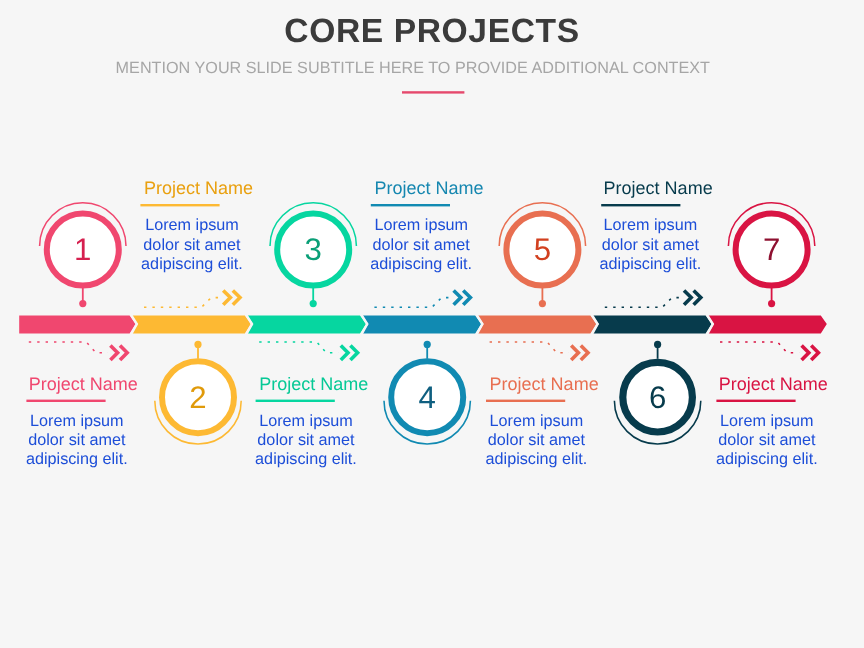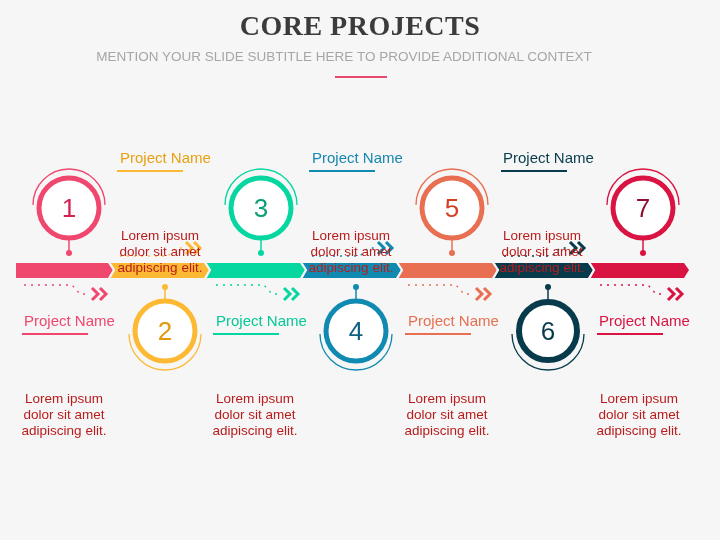--- a/index.html
+++ b/index.html
@@ -1,23 +1,23 @@
 <!DOCTYPE html>
 <html><head>
 <meta charset="utf-8">
 <style>
   html,body{margin:0;padding:0;}
   body{width:720px;height:540px;background:#f6f6f6;position:relative;overflow:hidden;font-family:"Liberation Sans",sans-serif;}
-  .title{position:absolute;left:0;top:10px;width:720px;text-align:center;font-weight:bold;font-size:28px;color:#3b3b3b;letter-spacing:0.5px;font-family:Liberation Serif, serif;}
+  .title{position:absolute;left:0;top:10px;width:720px;text-align:center;font-weight:bold;font-size:28px;color:#3b3b3b;letter-spacing:0.5px;font-family:Liberation Sans, sans-serif;}
   .subtitle{position:absolute;left:0;top:49px;width:688px;text-align:center;font-size:13.5px;color:#a6a6a6;font-family:"Liberation Sans",sans-serif;}
   .title-rule{position:absolute;left:335px;top:76px;width:52px;height:2px;background:#e5496d;}
   svg.diagram{position:absolute;left:0;top:0;}
   .pname{position:absolute;font-size:15px;white-space:nowrap;font-family:"Liberation Sans",sans-serif;text-align:right;}
   .pline{position:absolute;height:1.5px;width:66px;}
-  .pdesc{position:absolute;width:110px;text-align:center;font-size:13.5px;line-height:16px;color:#b91c1c;font-family:"Liberation Sans",sans-serif;margin-top:48px;}
+  .pdesc{position:absolute;width:110px;text-align:center;font-size:13.5px;line-height:16px;color:#1d4ed8;font-family:"Liberation Sans",sans-serif;}
   .num{position:absolute;width:50px;text-align:center;font-size:26px;line-height:30px;font-family:"Liberation Sans",sans-serif;}
 </style>
 </head>
 <body>
 
 <div class="title">CORE PROJECTS</div>
 <div class="subtitle">MENTION YOUR SLIDE SUBTITLE HERE TO PROVIDE ADDITIONAL CONTEXT</div>
 <div class="title-rule"></div>
 
 <svg class="diagram" width="720" height="540">

